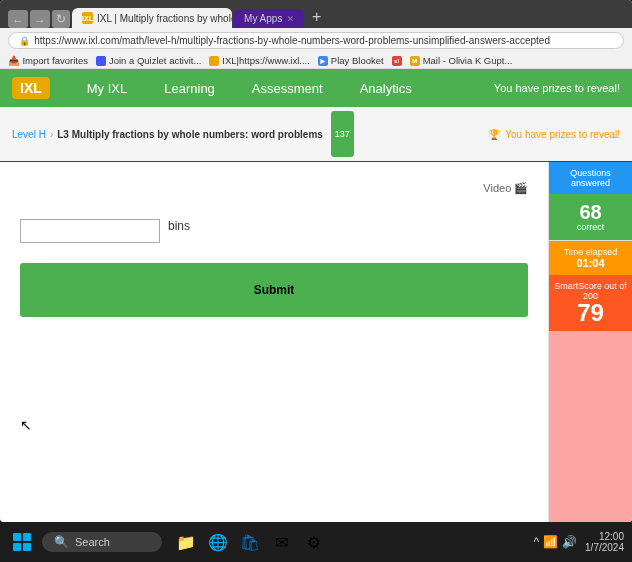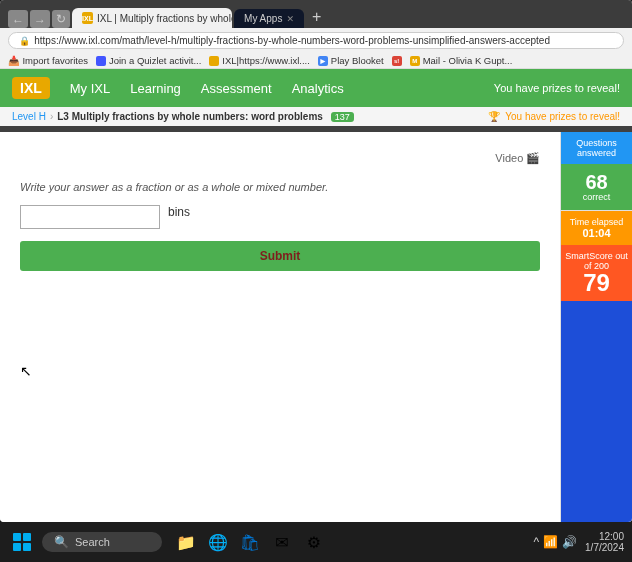--- a/index.html
+++ b/index.html
@@ -65,21 +65,21 @@
       gap: 4px;
       max-width: 160px;
       white-space: nowrap;
       overflow: hidden;
     }
     .tab.active {
       background: #f1f1f1;
       z-index: 1;
     }
     .tab.inactive {
-      background: #0f172a;
+      background: #4c1d95;
       color: #ccc;
     }
     .tab-close {
       font-size: 9px;
       cursor: pointer;
       color: #888;
     }
     .tab-favicon {
       width: 12px; height: 12px;
       background: #e8a800;
@@ -190,32 +190,33 @@
       align-items: center;
       flex: 1;
     }
 
     .ixl-nav-link {
       color: white;
       font-size: 13px;
       cursor: pointer;
       text-decoration: none;
       font-weight: 500;
+      margin-left: 17px;
     }
 
     .ixl-nav-right {
       color: white;
       font-size: 11px;
       text-align: right;
     }
 
     
     .breadcrumb-bar {
       background: #f5f5f5;
-      border-bottom: 6px solid #404040;
+      border-bottom: 1px solid #404040;
       padding: 4px 12px;
       display: flex;
       align-items: center;
       gap: 4px;
       font-size: 10px;
       color: #555;
     }
 
     .breadcrumb-sep { color: #aaa; }
     .breadcrumb-link { color: #2196f3; cursor: pointer; }
@@ -236,21 +237,21 @@
       display: flex;
       background: white;
       overflow: hidden;
     }
 
     .problem-area {
       flex: 1;
       padding: 20px;
       display: flex;
       flex-direction: column;
-      gap: 12px;
+      gap: 20px;
     }
 
     .video-label {
       font-size: 11px;
       color: #666;
       text-align: right;
       margin-bottom: 4px;
     }
 
     .problem-text {
@@ -281,33 +282,33 @@
       outline: none;
     }
 
     .bins-label {
       font-size: 12px;
       color: #333;
     }
 
     .submit-btn {
       background: #4caf50;
-      color: #7f1d1d;
+      color: #000000;
       border: none;
-      padding: 8px 18px;
+      padding: 20px 18px;
       font-size: 12px;
       border-radius: 3px;
       cursor: pointer;
       font-weight: bold;
     }
 
     
     .right-sidebar {
-      width: 72px;
-      background: #1d4ed8;
+      width: 84px;
+      background: #fca5a5;
       border-left: 1px solid #e0e0e0;
       display: flex;
       flex-direction: column;
       overflow: hidden;
     }
 
     .question-counter-box {
       background: #2196f3;
       color: white;
       text-align: center;
@@ -524,33 +525,32 @@
         </div>
         <div class="ixl-nav-right">
           <span>You have prizes to reveal!</span>
         </div>
       </div>
 
       <div class="breadcrumb-bar">
         <span class="breadcrumb-link">Level H</span>
         <span class="breadcrumb-sep">›</span>
         <span class="breadcrumb-current">L3 Multiply fractions by whole numbers: word problems</span>
-        <span style="background:#4caf50;color:white;font-size:9px;padding:0 4px;border-radius:3px;margin-left:4px;">137</span>
+        <span style="background:#4caf50;color:white;font-size:9px;padding:18px 4px;border-radius:3px;margin-left:4px;">137</span>
         <div class="trophy-notice">
           <span>🏆</span>
           <span>You have prizes to reveal!</span>
         </div>
       </div>
 
       <div class="main-content">
         <div class="problem-area">
           <div class="video-label">Video 🎬</div>
 
 
-          <p class="instruction-text">Write your answer as a fraction or as a whole or mixed number.</p>
 
           <div class="answer-row">
             <input class="answer-input" type="text" style="">
             <span class="bins-label">bins</span>
           </div>
 
           <button class="submit-btn">Submit</button>
 
           <div style="position:relative; width:0; height:0;">
             <div style="position:absolute; left:0; top:80px; font-size:14px; pointer-events:none; z-index:999;">↖</div>

